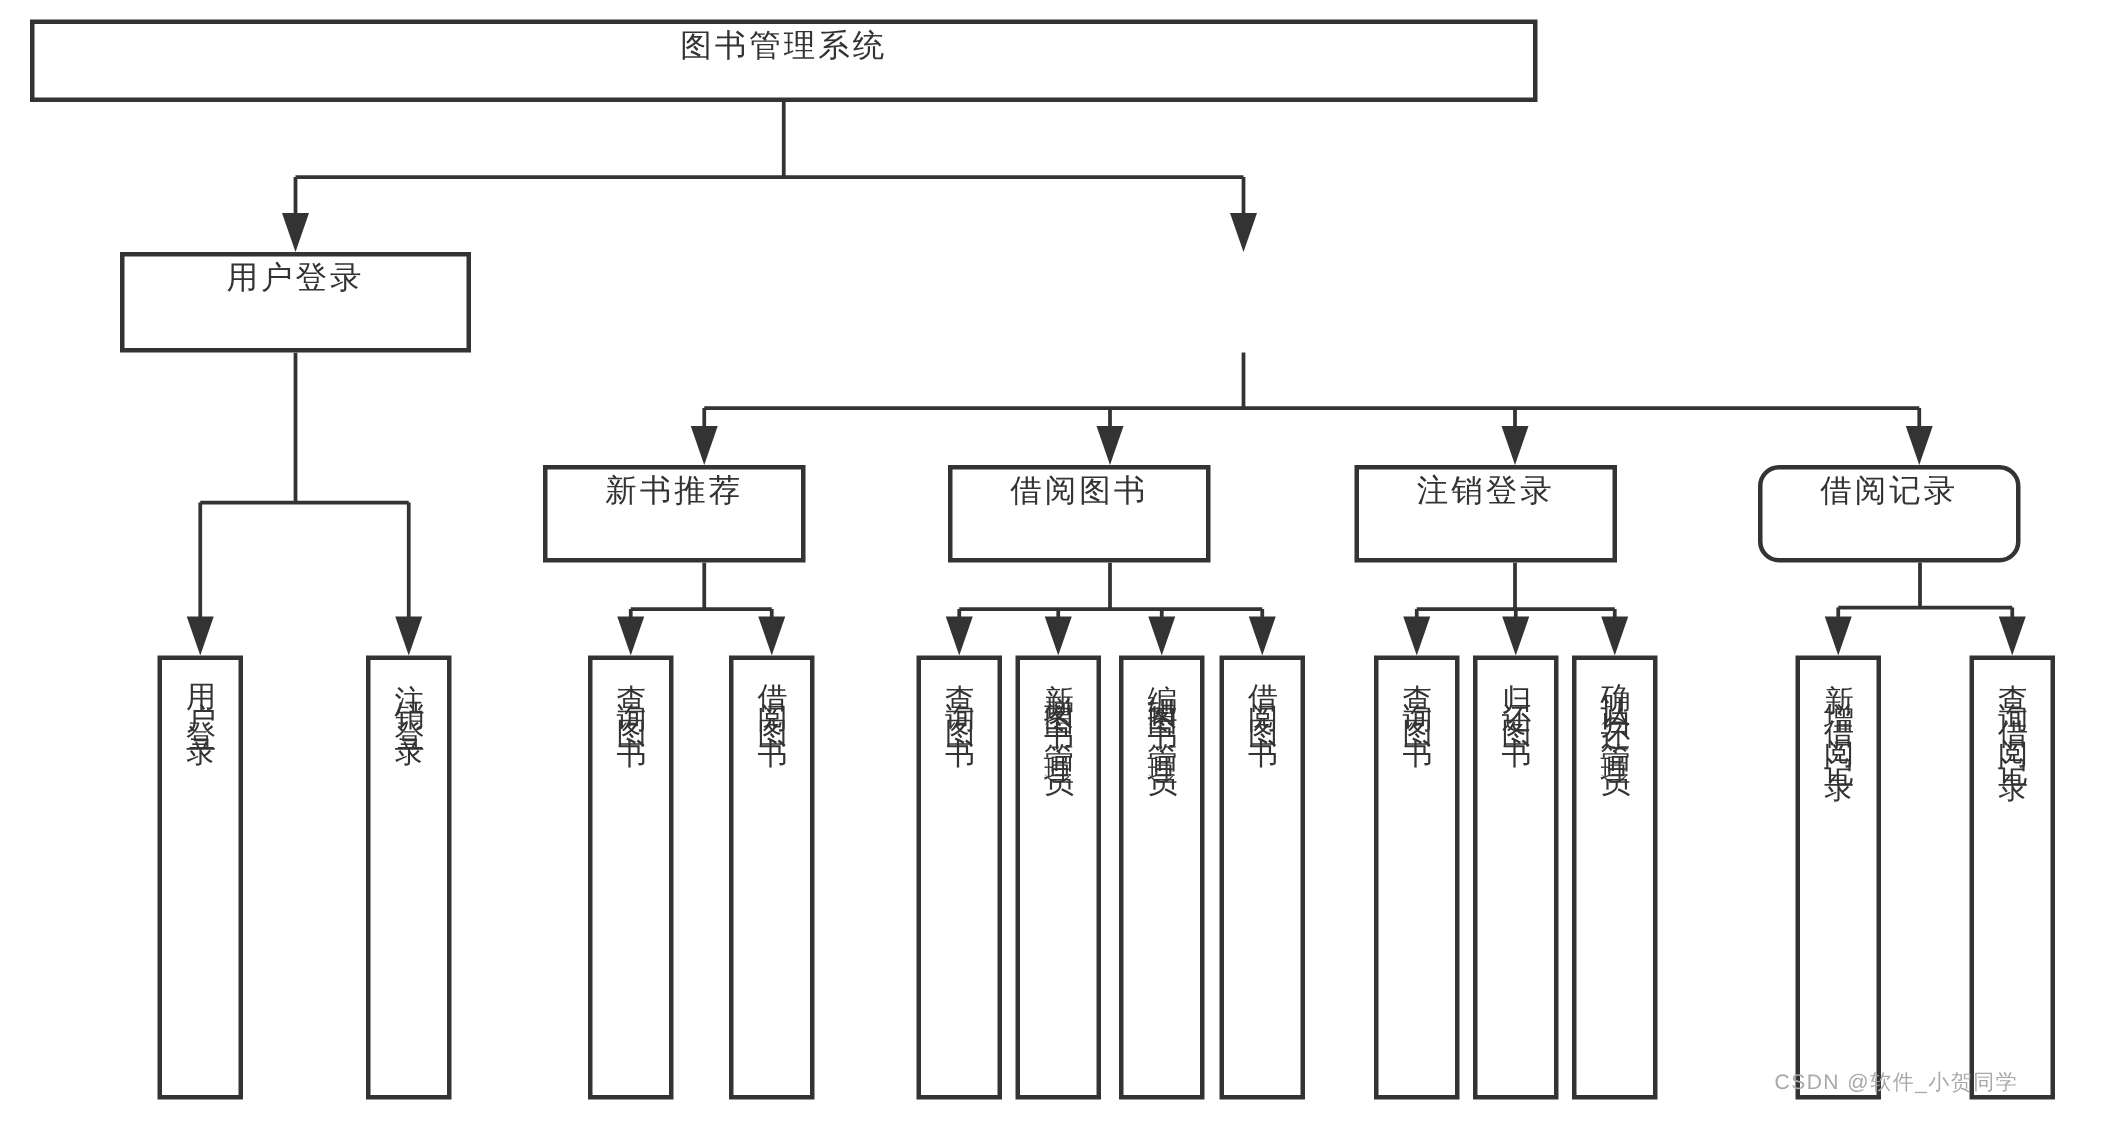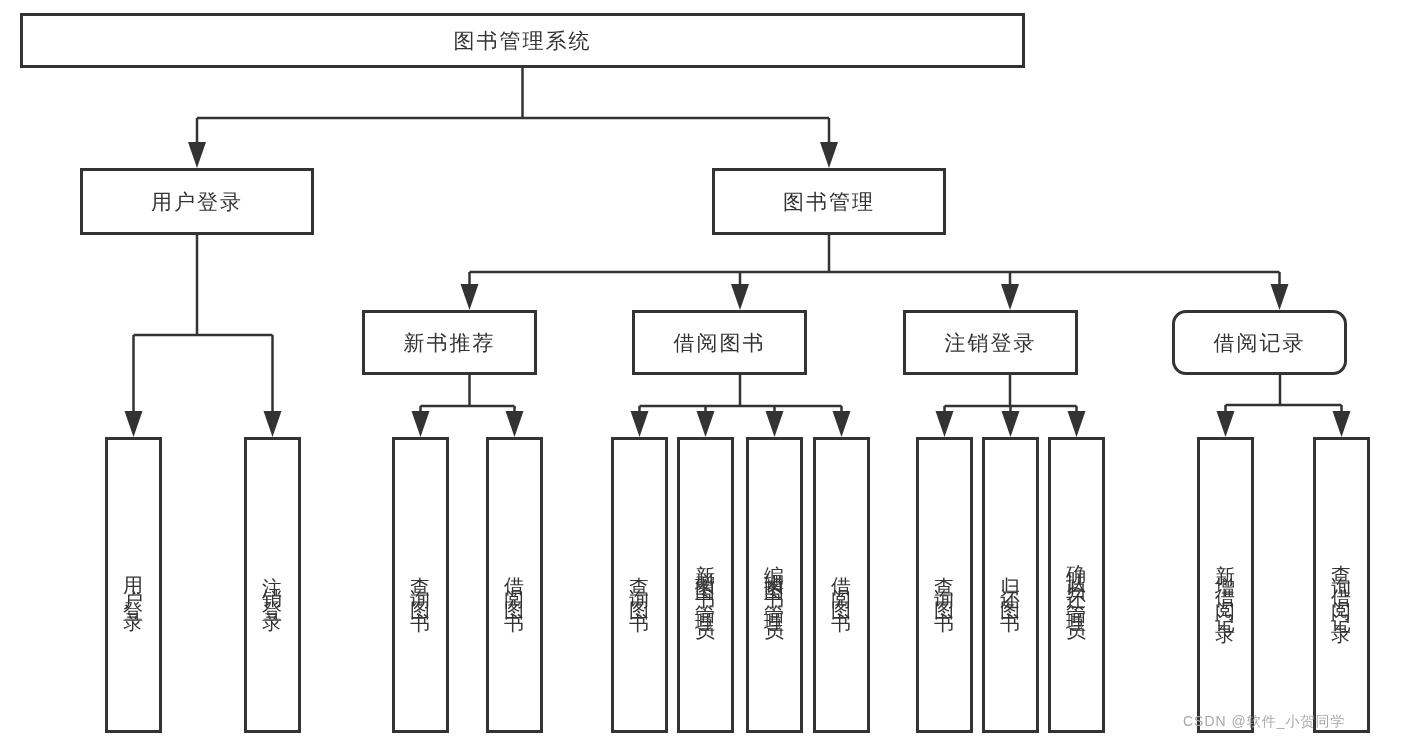--- a/index.html
+++ b/index.html
@@ -17,21 +17,21 @@
     width: 1405px; height: 747px;
     z-index: 0;
   }
   .box {
     position: absolute;
     box-sizing: border-box;
     border: 3px solid #333333;
     background: #ffffff;
     color: #333333;
     display: flex;
-    align-items: center;
+    align-items: flex-start;
     justify-content: center;
     z-index: 1;
   }
   .hbox { font-size: 21px; letter-spacing: 2px; }
   .root  { left: 20px;  top: 13px;  width: 1005px; height: 55px; }
   .l2a   { left: 80px;  top: 168px; width: 234px;  height: 67px; }
   .l2b   { left: 712px; top: 168px; width: 234px;  height: 67px; }
   .l3    { top: 310px; width: 175px; height: 65px; }
   .l3a   { left: 362px; }
   .l3b   { left: 632px; }
@@ -127,23 +127,20 @@
     </g>
   </svg>
 
   <div class="box hbox root">
     <span>图书管理系统</span>
   </div>
 
   <div class="box hbox l2a">
     <span>用户登录</span>
   </div>
-  <div class="box hbox l2b">
-    <span>图书管理</span>
-  </div>
 
   <div class="box hbox l3 l3a">
     <span>新书推荐</span>
   </div>
   <div class="box hbox l3 l3b">
     <span>借阅图书</span>
   </div>
   <div class="box hbox l3 l3c">
     <span>注销登录</span>
   </div>

